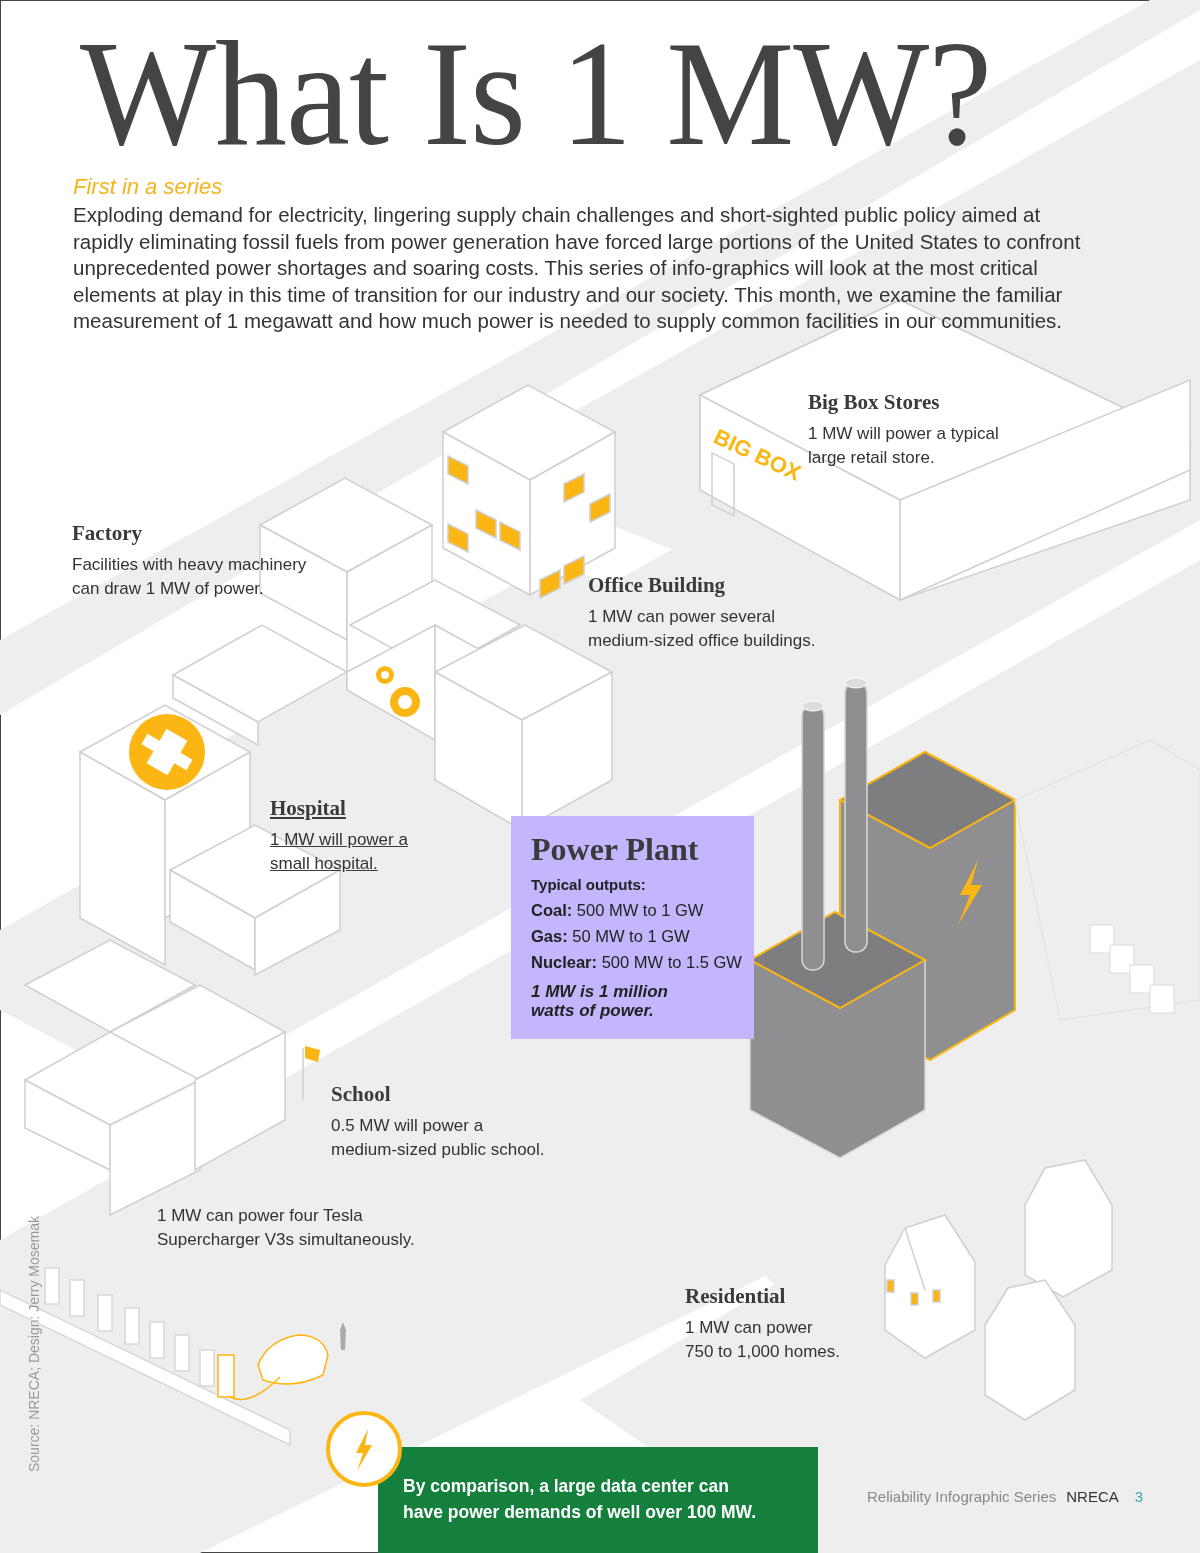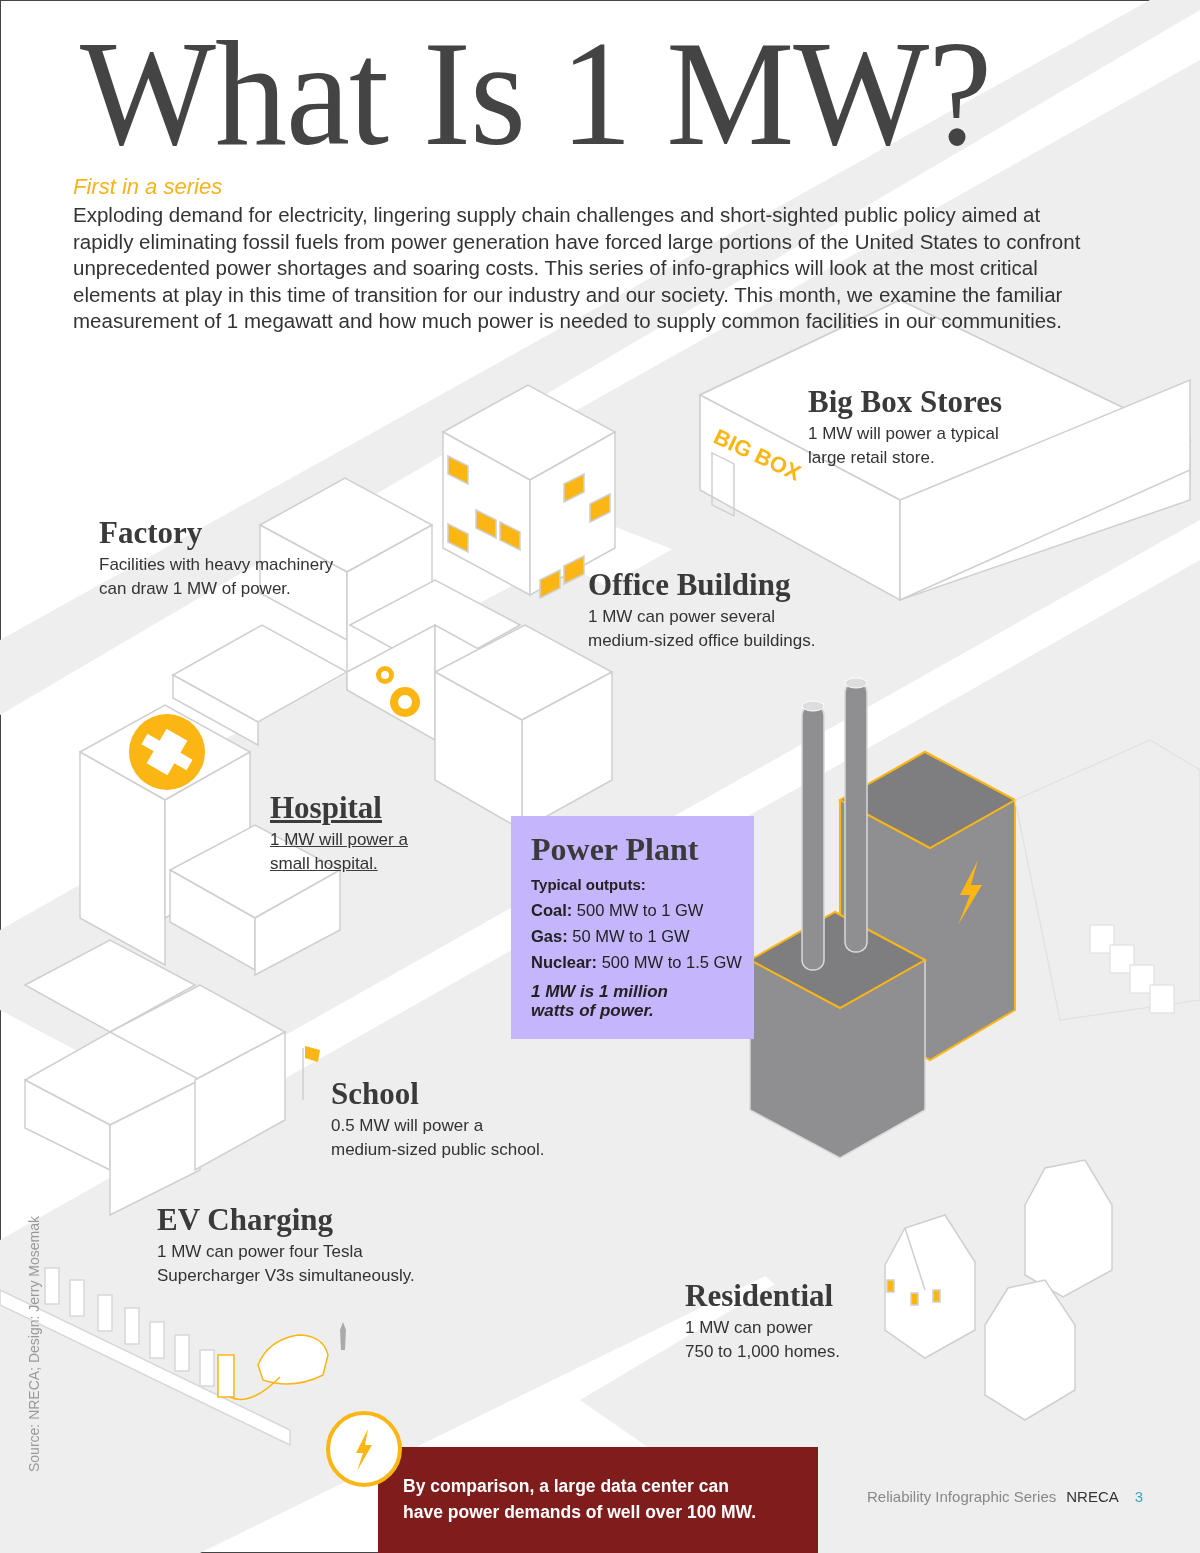--- a/index.html
+++ b/index.html
@@ -3,29 +3,29 @@
 <meta charset="utf-8">
 <style>
   html,body{margin:0;padding:0;background:#fff;}
   body{width:1200px;height:1553px;position:relative;overflow:hidden;font-family:"Liberation Sans",sans-serif;color:#3c3c3c;}
   .frame{position:absolute;left:0;top:0;width:1198px;height:1551px;border:1px solid #444;border-right:none;}
   .bg{position:absolute;left:0;top:0;width:1200px;height:1553px;}
   .title{position:absolute;left:80px;top:18px;font-family:"Liberation Serif","DejaVu Serif",serif;font-size:150px;line-height:1;color:#444;letter-spacing:-1px;transform:scaleX(0.96);transform-origin:left top;white-space:nowrap;}
   .kicker{position:absolute;left:73px;top:174px;font-size:22px;font-style:italic;color:#f5b31c;font-family:"Liberation Sans",sans-serif;}
   .intro{position:absolute;left:73px;top:202px;width:1020px;font-size:20.5px;line-height:26.5px;color:#333;}
   .label{position:absolute;}
-  .label h2{margin:0;font-family:"Liberation Serif","DejaVu Serif",serif;font-weight:bold;font-size:31px;line-height:36px;color:#3a3a3a;}
+  .label h2{margin:0;font-family:"Liberation Serif","DejaVu Serif",serif;font-weight:bold;font-size:21px;line-height:36px;color:#3a3a3a;}
   .label p{margin:2px 0 0;font-size:17px;line-height:24px;color:#333;}
   .pp{position:absolute;left:511px;top:816px;width:243px;height:223px;background:#c4b5fd;}
   .pp h2{margin:14px 0 0 20px;font-family:"Liberation Serif","DejaVu Serif",serif;font-weight:bold;font-size:32px;line-height:38px;color:#3a3a3a;}
   .pp .sub{margin:6px 0 0 20px;font-weight:bold;font-size:15px;line-height:22px;color:#222;}
   .pp .row{margin:2px 0 0 20px;font-size:16.5px;line-height:24px;color:#222;white-space:nowrap;}
   .pp .row b{font-weight:bold;}
   .pp .note{margin:8px 0 0 20px;font-weight:bold;font-style:italic;font-size:17px;line-height:19px;color:#222;}
-  .callout{position:absolute;left:378px;top:1447px;width:440px;height:106px;background:#7f1d1d;}
+  .callout{position:absolute;left:378px;top:1447px;width:440px;height:106px;background:#15803d;}
   .callout p{margin:26px 0 0 25px;font-weight:bold;font-size:17.5px;line-height:26px;color:#fff;}
   .bolt-circle{position:absolute;left:326px;top:1411px;width:76px;height:76px;border-radius:50%;border:4px solid #fbb614;background:#fff;box-sizing:border-box;}
   .footer{position:absolute;left:840px;top:1488px;font-size:15px;color:#888;white-space:nowrap;margin-left:27px;}
   .footer .org{color:#333;margin-left:10px;}
   .footer .pg{color:#3aa8b8;margin-left:16px;}
   .credit{position:absolute;left:26px;top:1472px;transform:rotate(-90deg);transform-origin:left top;font-size:14px;color:#999;white-space:nowrap;}
 </style>
 </head>
 <body>
 
@@ -162,42 +162,41 @@
 
 <div class="title">What Is 1 MW?</div>
 <div class="kicker">First in a series</div>
 <div class="intro">Exploding demand for electricity, lingering supply chain challenges and short-sighted public policy aimed at rapidly eliminating fossil fuels from power generation have forced large portions of the United States to confront unprecedented power shortages and soaring costs. This series of info-graphics will look at the most critical elements at play in this time of transition for our industry and our society. This month, we examine the familiar measurement of 1 megawatt and how much power is needed to supply common facilities in our communities.</div>
 
 <div class="label" style="left:808px;top:384px;">
   <h2>Big Box Stores</h2>
   <p><span>1 MW will power a typical</span><br><span>large retail store.</span></p>
 </div>
 
-<div class="label" style="left:72px;top:515px;margin-left:27px;">
+<div class="label" style="left:72px;top:515px;">
   <h2>Factory</h2>
   <p><span>Facilities with heavy machinery</span><br><span>can draw 1 MW of power.</span></p>
 </div>
 
 <div class="label" style="left:588px;top:567px;">
   <h2>Office Building</h2>
   <p><span>1 MW can power several</span><br><span>medium-sized office buildings.</span></p>
 </div>
 
 <div class="label" style="left:270px;top:790px;text-decoration:underline;">
   <h2>Hospital</h2>
   <p><span>1 MW will power a</span><br><span>small hospital.</span></p>
 </div>
 
 <div class="label" style="left:331px;top:1076px;">
   <h2>School</h2>
   <p><span>0.5 MW will power a</span><br><span>medium-sized public school.</span></p>
 </div>
 
 <div class="label" style="left:157px;top:1202px;">
-  <h2>EV Charging</h2>
   <p><span>1 MW can power four Tesla</span><br><span>Supercharger V3s simultaneously.</span></p>
 </div>
 
 <div class="label" style="left:685px;top:1278px;">
   <h2>Residential</h2>
   <p><span>1 MW can power</span><br><span>750 to 1,000 homes.</span></p>
 </div>
 
 <div class="pp">
   <h2>Power Plant</h2>

